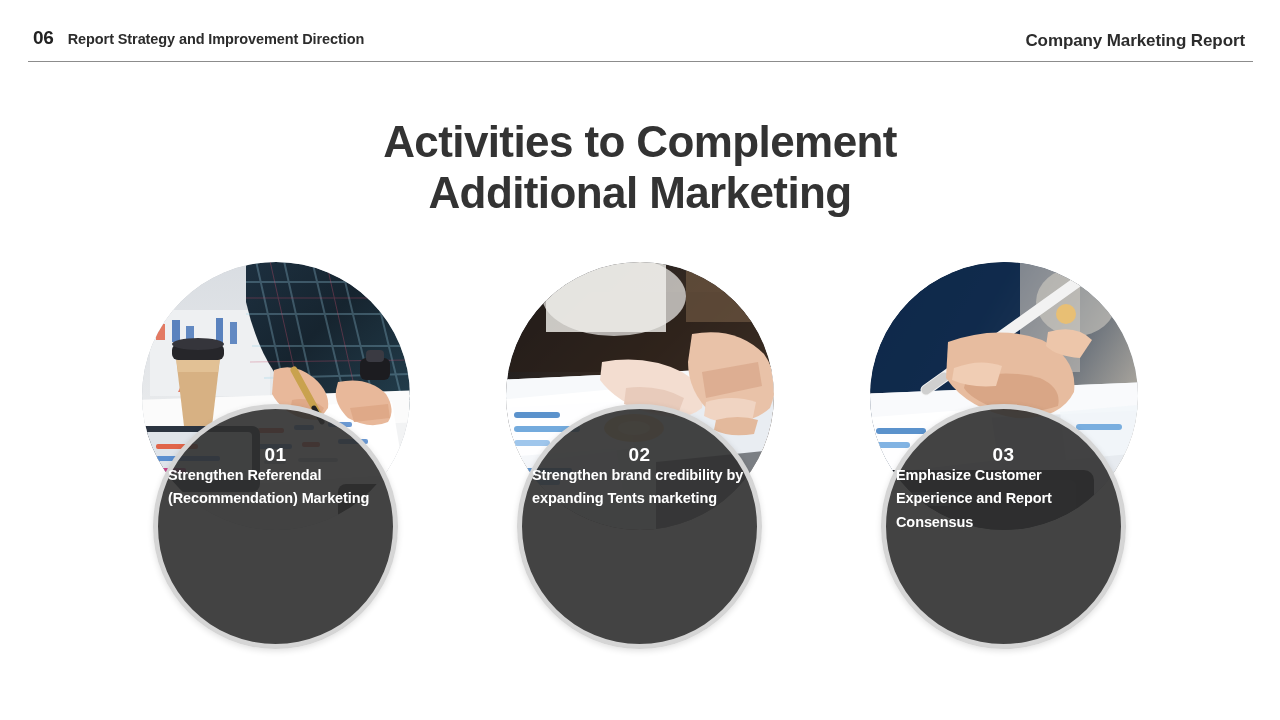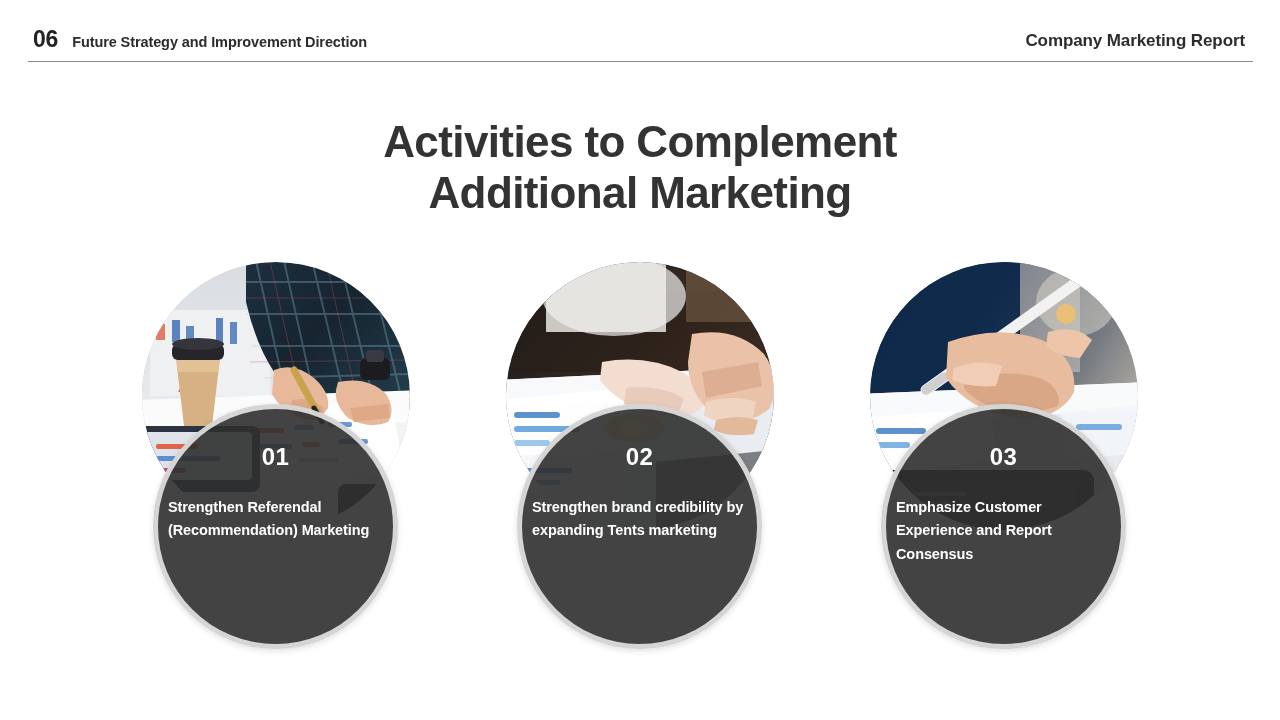--- a/index.html
+++ b/index.html
@@ -14,21 +14,21 @@
   
   .header {
     position:absolute; left:0; top:0; width:1280px; height:62px;
   }
   .header-left {
     position:absolute; left:33px; top:28px;
     display:flex; align-items:baseline; gap:14px;
     white-space:nowrap;
   }
   .slide-number {
-    font-size:23px; font-weight:bold; color:#222222;
+    font-size:19px; font-weight:bold; color:#222222;
     letter-spacing:-0.2px; line-height:1;
   }
   .header-section-title {
     font-size:14.5px; font-weight:bold; color:#2c2c2c;
     letter-spacing:-0.1px; line-height:1;
   }
   .header-right {
     position:absolute; right:35px; top:32px;
     font-size:17px; font-weight:bold; color:#2c2c2c;
     letter-spacing:-0.1px; line-height:1; white-space:nowrap;
@@ -73,39 +73,38 @@
     width:245px; height:245px;
     border-radius:50%;
     background:rgba(47,47,47,0.90);
     border:5px solid rgba(226,226,226,0.92);
     display:flex; flex-direction:column;
     align-items:center; justify-content:flex-start;
     padding-top:36px;
     box-shadow:0 2px 6px rgba(0,0,0,0.12);
   }
   .info-number {
-    font-size:24px; font-weight:bold; color:#ffffff;
+    font-size:19px; font-weight:bold; color:#ffffff;
     line-height:1; letter-spacing:0.5px;
-    margin-bottom:27px;
   }
   .info-text {
     font-size:14.5px; font-weight:bold; color:#ffffff;
     line-height:23.4px; text-align:left;
     width:215px; letter-spacing:-0.1px;
   }
 </style>
 </head>
 <body>
 
 <div class="slide">
 
   <div class="header">
     <div class="header-left">
       <span class="slide-number">06</span>
-      <span class="header-section-title">Future Strategy and Improvement Direction</span>
+      <span class="header-section-title">Report Strategy and Improvement Direction</span>
     </div>
     <div class="header-right">Company Marketing Report</div>
     <div class="header-divider"></div>
   </div>
 
   <div class="title-block">
     <div class="title-line">Activities to Complement</div>
     <div class="title-line">Additional Marketing</div>
   </div>
 

